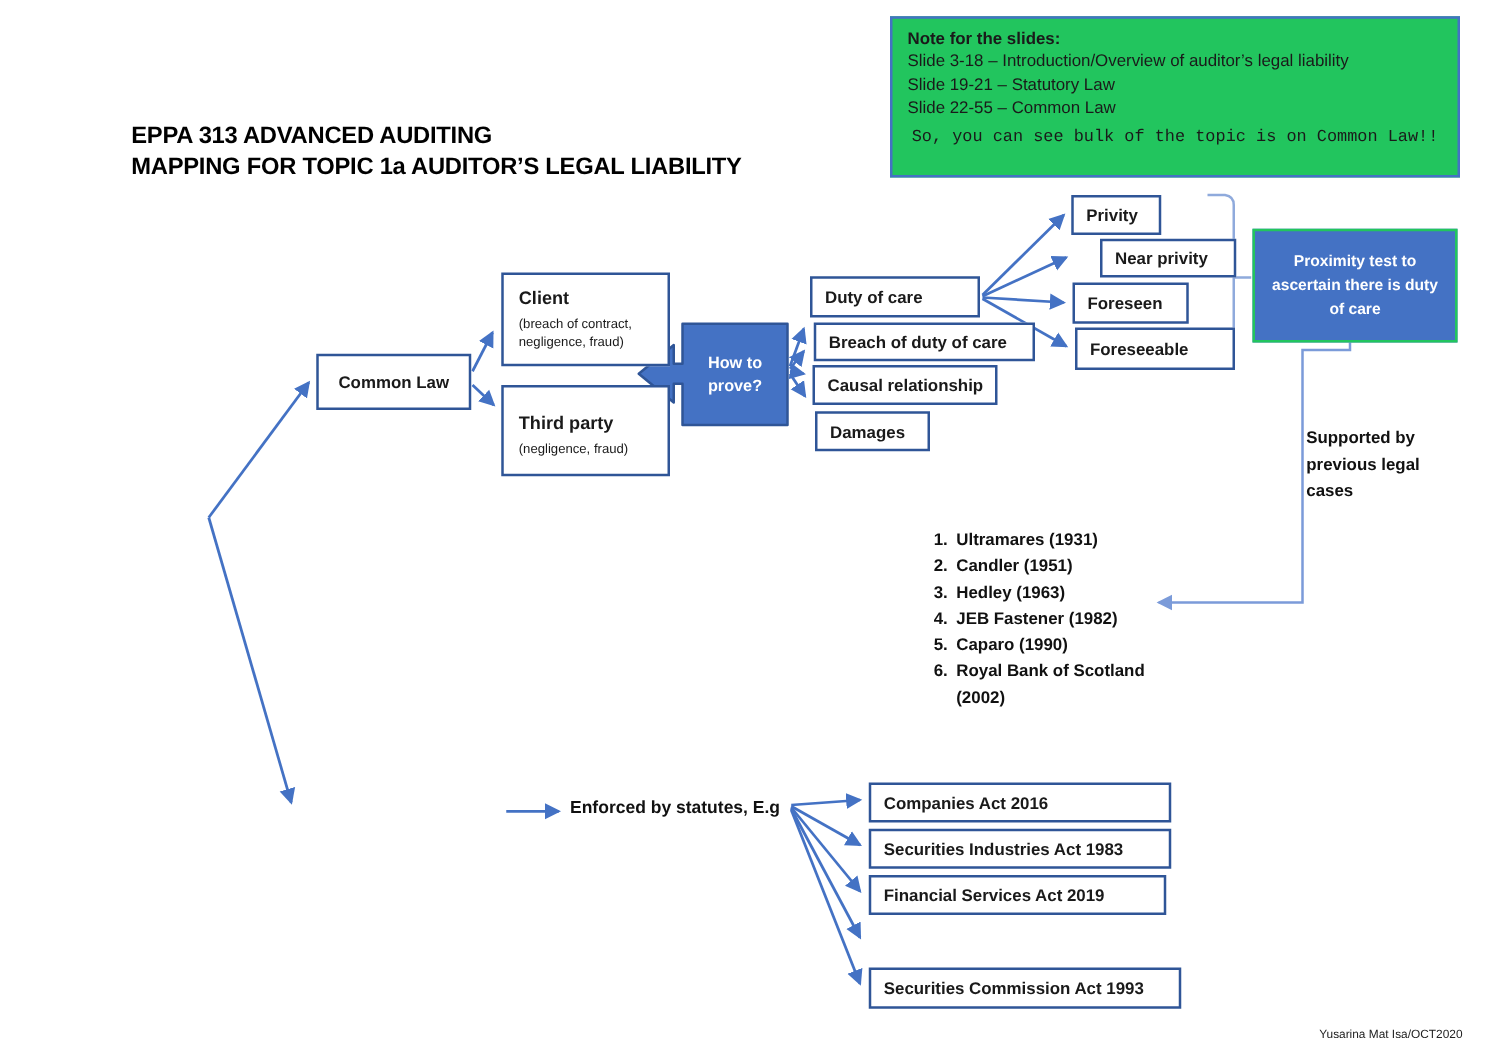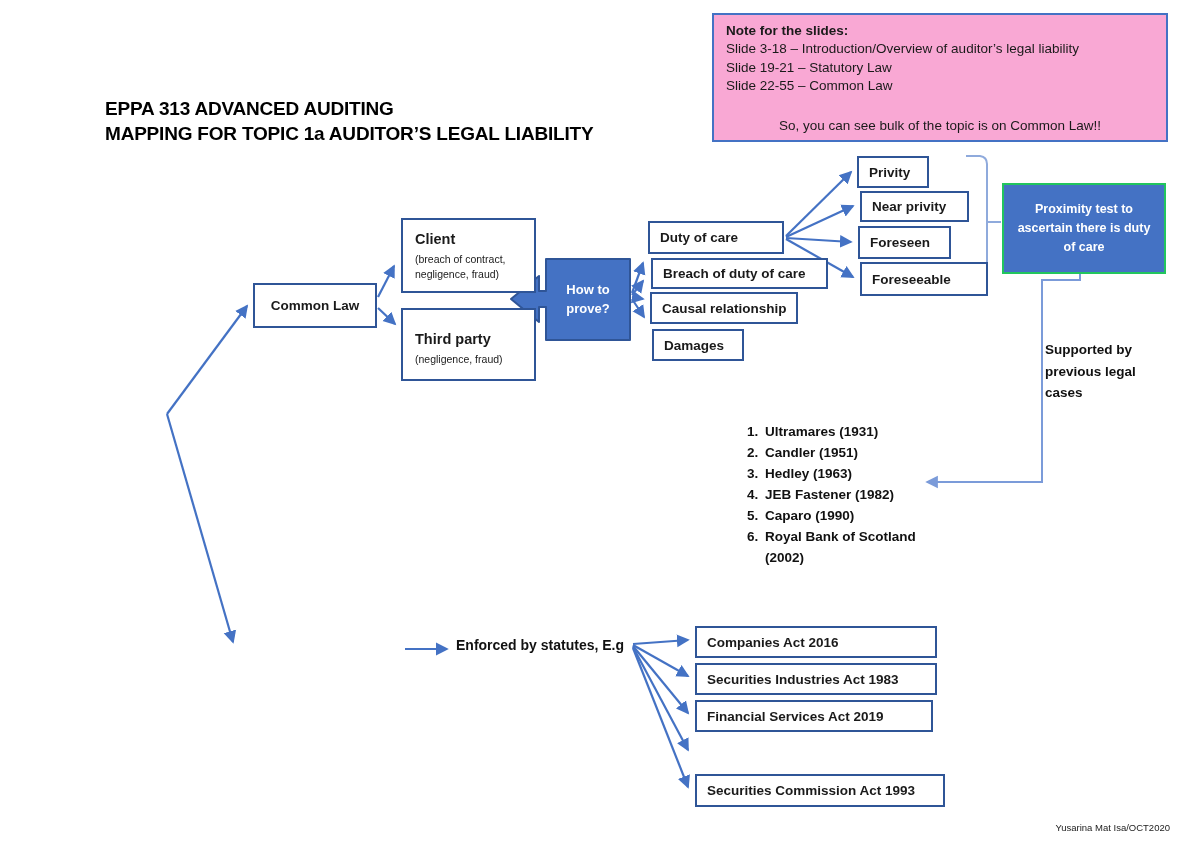--- a/index.html
+++ b/index.html
@@ -17,23 +17,23 @@
   }
   .nbox.center{justify-content:center;}
   .nbox.leftpad{padding-left:10px;}
 
   
   #page-title{position:absolute;left:105px;top:96px;font-size:19px;font-weight:bold;
     letter-spacing:-0.2px;line-height:1.32;color:#000;}
 
   
   #note-box{position:absolute;left:712px;top:13px;width:456px;height:129px;box-sizing:border-box;
-    border:2px solid #4472C4;padding:7px 12px 6px 12px;font-size:13.5px;line-height:1.36;background:#f9a8d4;}
+    border:2px solid #4472C4;padding:7px 12px 6px 12px;font-size:13.5px;line-height:1.36;background:#22c55e;}
   #note-box .nb-head{font-weight:bold;}
-  #note-box .nb-concl{margin-top:22px;text-align:center;}
+  #note-box .nb-concl{margin-top:7px;text-align:center;font-family:Liberation Mono, monospace;}
 
   
   .party-box{position:absolute;box-sizing:border-box;background:#fff;border:2.5px solid #2F5597;
     padding:12px 10px 6px 12px;}
   .party-box .pb-title{font-weight:bold;font-size:14.5px;line-height:1.1;}
   .party-box .pb-sub{font-size:10.5px;margin-top:4px;line-height:1.45;}
 
   
   #how-to-prove-label{position:absolute;left:546px;top:259px;width:84px;height:81px;
     display:flex;align-items:center;justify-content:center;text-align:center;
@@ -146,21 +146,21 @@
   <div class="nbox leftpad" style="left:650px;top:292px;width:148px;height:32px;">
     <span>Causal relationship</span>
   </div>
   <div class="nbox leftpad" style="left:652px;top:329px;width:92px;height:32px;">
     <span>Damages</span>
   </div>
 
   <div class="nbox leftpad" style="left:857px;top:156px;width:72px;height:32px;">
     <span>Privity</span>
   </div>
-  <div class="nbox leftpad" style="left:860px;top:191px;width:109px;height:31px;">
+  <div class="nbox leftpad" style="left:880px;top:191px;width:109px;height:31px;">
     <span>Near privity</span>
   </div>
   <div class="nbox leftpad" style="left:858px;top:226px;width:93px;height:33px;">
     <span>Foreseen</span>
   </div>
   <div class="nbox leftpad" style="left:860px;top:262px;width:128px;height:34px;">
     <span>Foreseeable</span>
   </div>
 
   <div id="proximity-box">

